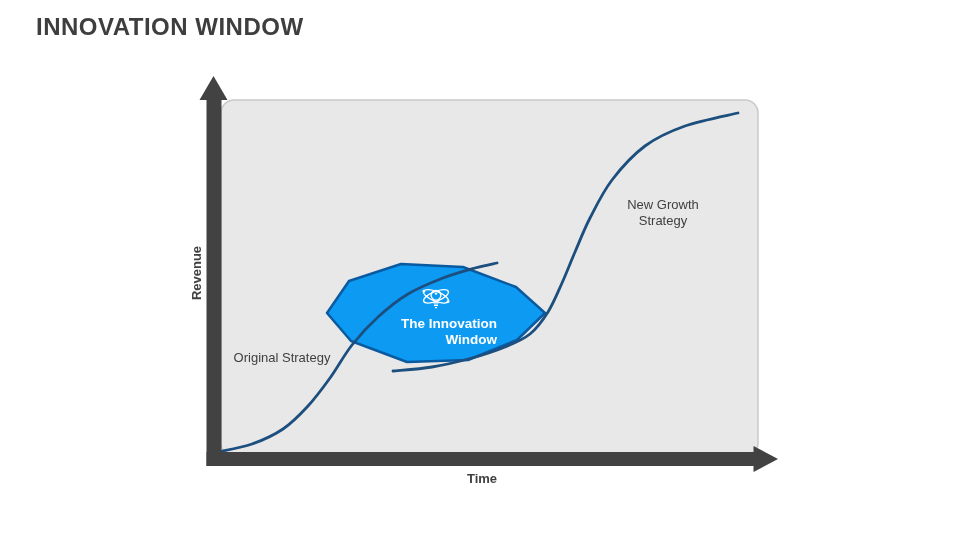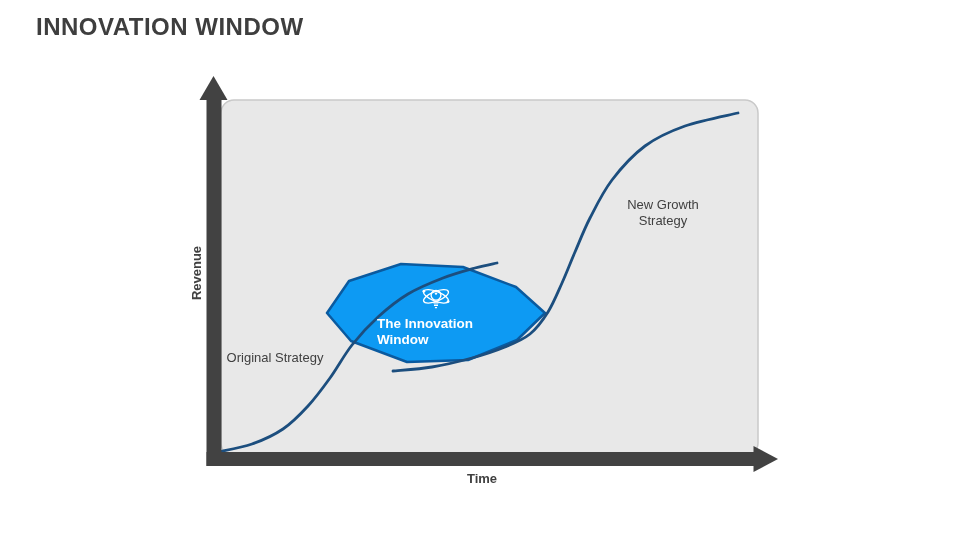--- a/index.html
+++ b/index.html
@@ -14,26 +14,26 @@
   .canvas{position:absolute;left:0;top:0;width:960px;height:540px;}
   .plot{fill:var(--plot-bg);stroke:var(--plot-border);stroke-width:1.5;}
   .axis{fill:var(--axis);}
   .curve{fill:none;stroke:var(--curve);stroke-width:2.8;stroke-linecap:round;}
   .window{fill:var(--window-fill);stroke:var(--window-border);stroke-width:2.5;stroke-linejoin:round;}
   .lbl{
     position:absolute;color:var(--label);font-size:13px;line-height:16px;
     text-align:center;white-space:normal;
   }
   .lbl.bold{font-weight:700;}
-  .original-lbl{left:225px;top:350px;width:100px;}
+  .original-lbl{left:232px;top:350px;width:100px;}
   .newgrowth-lbl{left:613px;top:181px;width:100px;margin-top:16px;}
   .time-lbl{left:432px;top:471px;width:100px;}
   .revenue-lbl{left:147px;top:265px;width:100px;transform:rotate(-90deg);transform-origin:center;}
   .window-text{
-    position:absolute;left:377px;top:316px;width:120px;text-align:left;
+    position:absolute;left:377px;top:316px;width:120px;text-align:right;
     color:var(--window-text);font-size:13.5px;font-weight:700;line-height:16px;
   }
   .window-icon{position:absolute;left:419px;top:284px;width:34px;height:30px;}
   .window-icon svg{width:100%;height:100%;}
 </style>
 </head>
 <body>
 
 <div class="slide">
 

